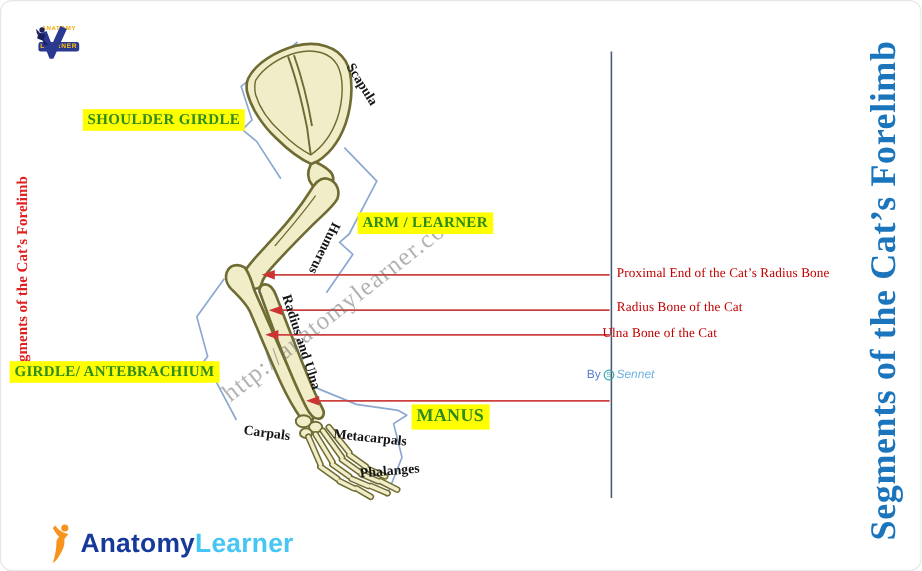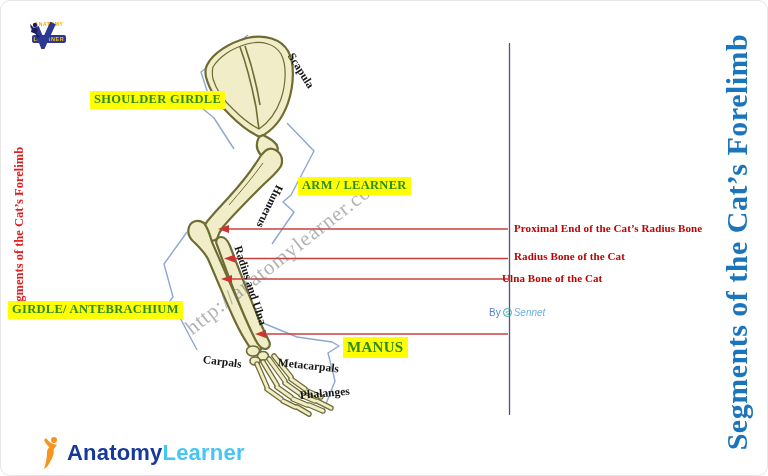--- a/index.html
+++ b/index.html
@@ -10,21 +10,21 @@
   svg{position:absolute;left:0;top:0;}
   .seg-label{
     position:absolute;background:#FFFF00;color:#2E8B1E;font-weight:bold;
     font-size:12.5px;letter-spacing:.3px;padding:1px 4px;white-space:nowrap;line-height:1.25;
   }
   .bone-label{
     position:absolute;color:#141414;font-weight:bold;font-size:11.5px;white-space:nowrap;
     transform-origin:left center;
   }
   .callout-label{
-    position:absolute;color:#C00000;font-weight:bold;font-size:11px;white-space:nowrap;letter-spacing:.1px;
+    position:absolute;color:#C00000;font-weight:normal;font-size:11px;white-space:nowrap;letter-spacing:.1px;
   }
   .vtitle{position:absolute;font-weight:bold;white-space:nowrap;text-align:center;}
   #title-left{
     width:212px;left:-88px;top:222px;transform:rotate(-90deg);
     color:#E02020;font-size:12.5px;
   }
   #title-right{
     width:462px;left:505px;top:224px;transform:rotate(-90deg);
     color:#1B75BC;font-size:30px;letter-spacing:.5px;
   }
@@ -126,21 +126,21 @@
       <polygon points="220,278 231,274 231,282"></polygon>
       <polygon points="254,333 265,329 265,337"></polygon>
     </g>
   </svg>
 
   <div id="title-left" class="vtitle">Segments of the Cat’s Forelimb</div>
   <div id="title-right" class="vtitle">Segments of the Cat’s Forelimb</div>
 
   <div id="watermark">http://anatomylearner.com</div>
 
-  <div class="seg-label" style="left:89px;top:90px;">SHOULDER GIRDLE</div>
+  <div class="seg-label" style="left:68px;top:90px;">SHOULDER GIRDLE</div>
   <div class="seg-label" style="left:297px;top:176px;">ARM / LEARNER</div>
   <div class="seg-label" style="left:7px;top:300px;">GIRDLE/ ANTEBRACHIUM</div>
   <div class="seg-label" style="left:342px;top:336px;font-size:15px;text-align:right;">MANUS</div>
 
   <div class="bone-label" style="left:290px;top:47px;transform:rotate(58deg);">Scapula</div>
   <div class="bone-label" style="left:279px;top:179px;transform:rotate(116deg);">Humerus</div>
   <div class="bone-label" style="left:237px;top:239px;transform:rotate(72deg);">Radius and Ulna</div>
   <div class="bone-label" style="left:202px;top:352px;transform:rotate(7deg);">Carpals</div>
   <div class="bone-label" style="left:277px;top:355px;transform:rotate(6deg);">Metacarpals</div>
   <div class="bone-label" style="left:299px;top:388px;transform:rotate(-5deg);">Phalanges</div>

